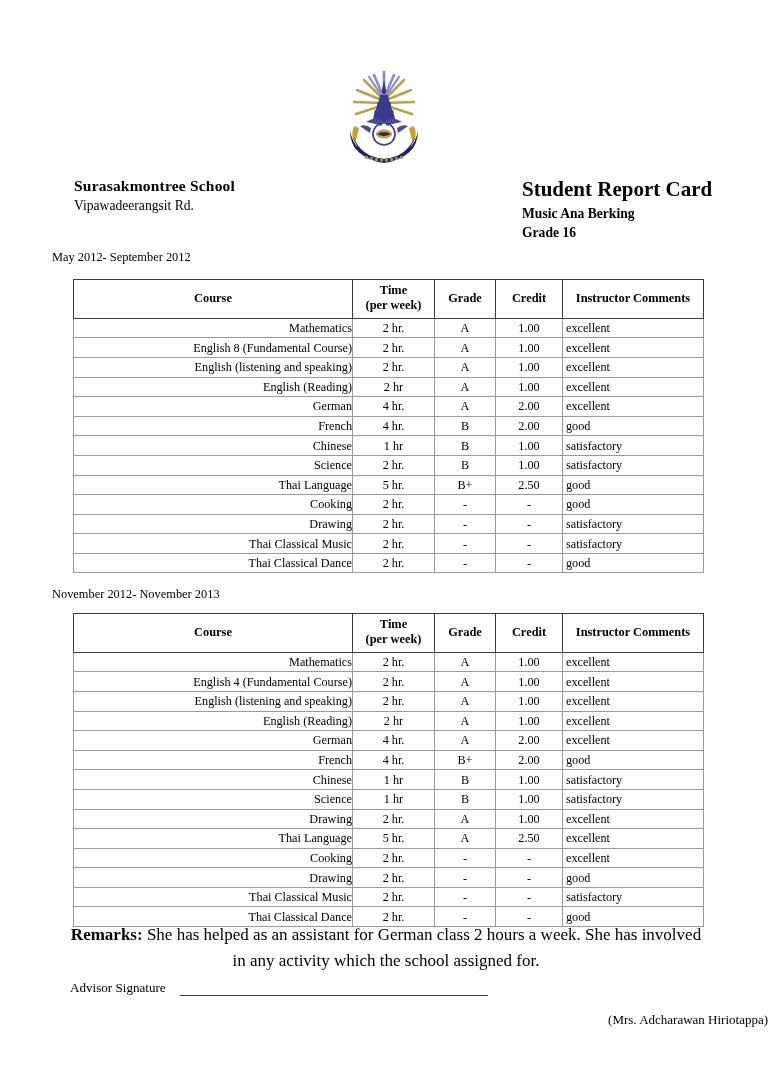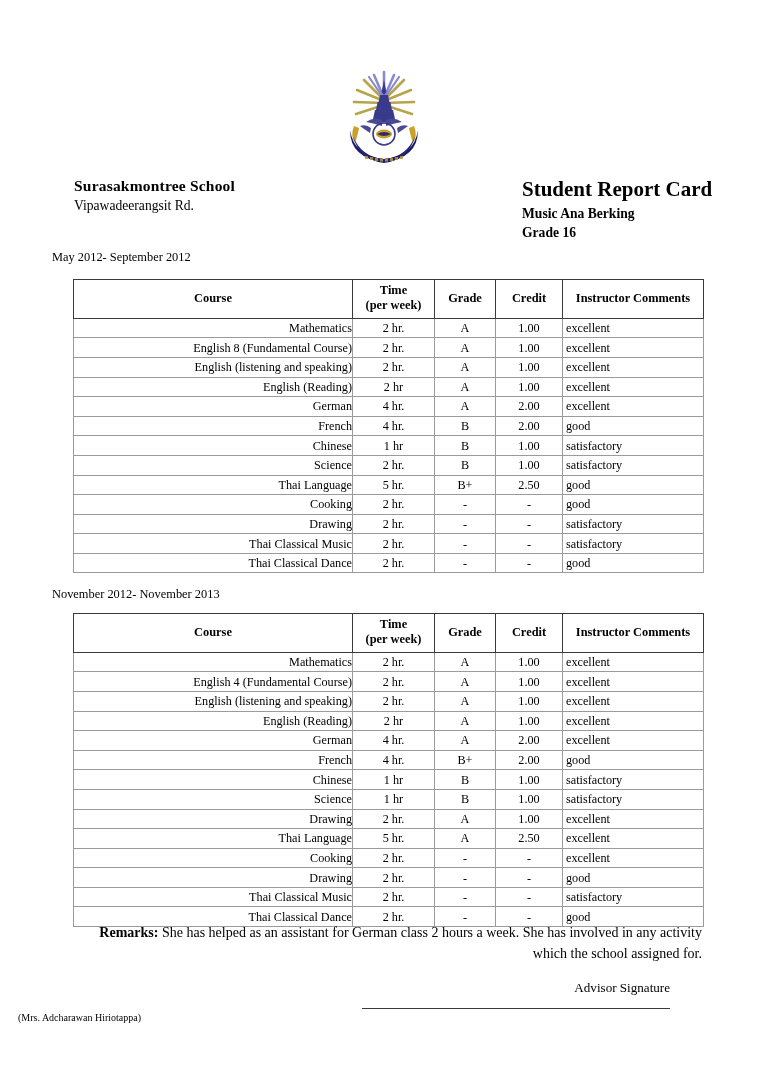--- a/index.html
+++ b/index.html
@@ -139,54 +139,53 @@
     padding-left: 3px;
   }
   .th-time-sub { display: block; }
 
   
   .remarks {
     position: absolute;
     left: 70px;
     width: 632px;
     top: 922px;
-    font-size: 14px;
+    font-size: 17px;
     line-height: 1.5;
-    text-align: right;
+    text-align: center;
   }
   .remarks-label {
     font-weight: bold;
   }
 
   
   .signature-row {
     position: absolute;
     left: 70px;
     top: 980px;
     display: flex;
     align-items: flex-end;
     width: 600px;
-    flex-direction: column;
   }
   .signature-label {
     font-size: 13.1px;
     white-space: nowrap;
   }
   .signature-line {
     margin-left: 14px;
     width: 308px;
     border-bottom: 1px solid #3a3a3a;
     height: 12px;
   }
   .advisor-name {
     position: absolute;
     left: 0; right: 0;
     top: 1012px;
-    text-align: left;
-    font-size: 10px;
+    text-align: right;
+    font-size: 13px;
   }
   .advisor-name span { padding-left: 18px; }
 </style>
 </head>
 <body>
 
 <div class="page">
 
   <div class="emblem-wrap">
     <div class="emblem">

